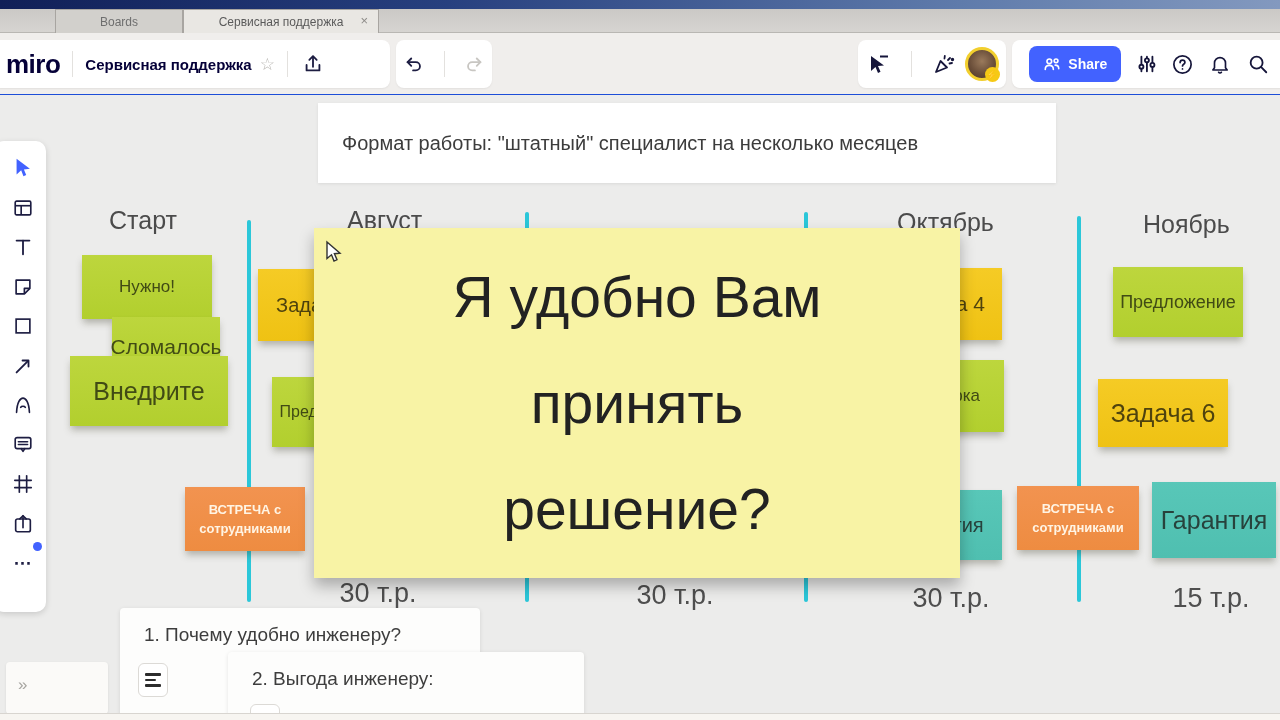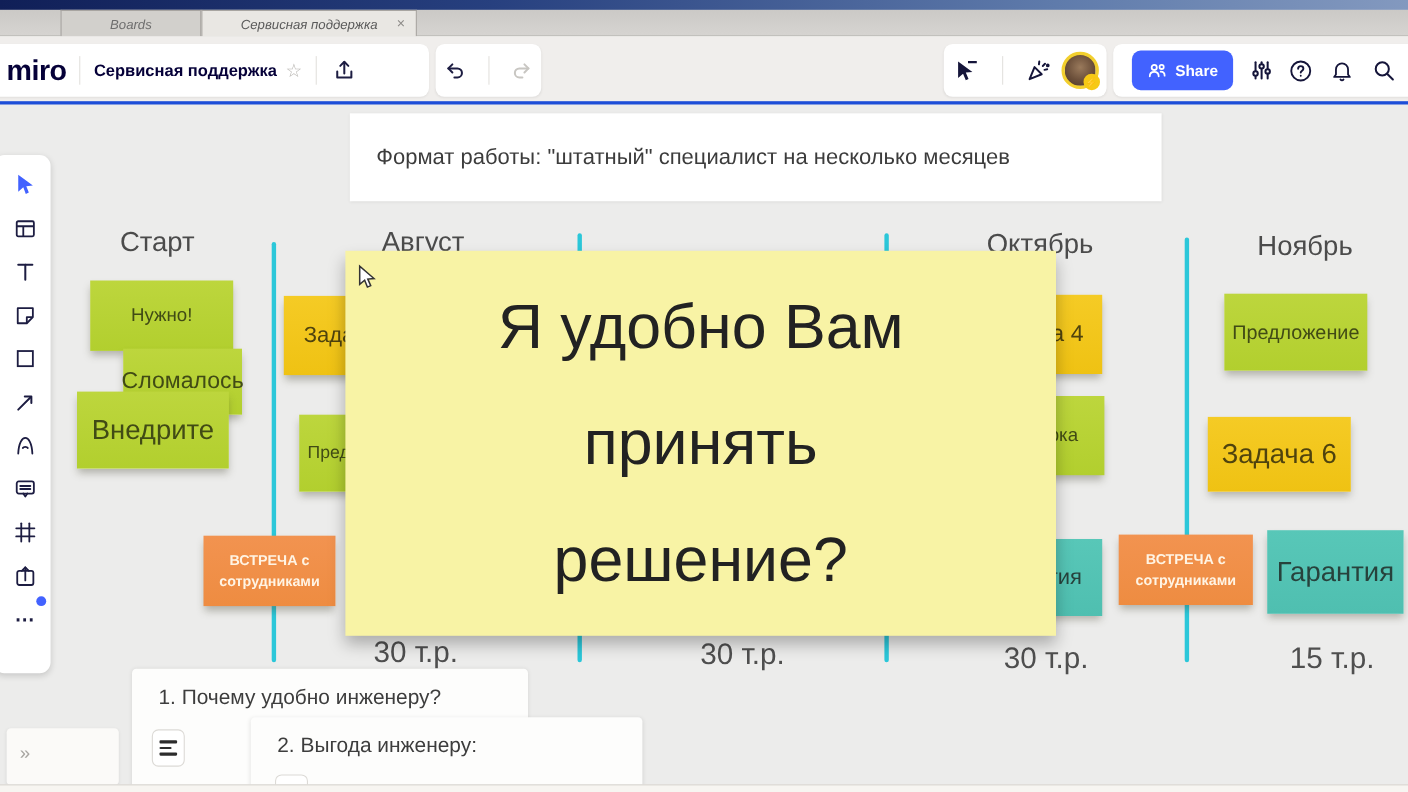--- a/index.html
+++ b/index.html
@@ -6,27 +6,27 @@
   html,body { width:1280px; height:720px; overflow:hidden; }
   body { font-family:"Liberation Sans", sans-serif; background:#ececec; }
   #stage { position:relative; width:1280px; height:720px; background:#ececeb; overflow:hidden; }
 
   
   .top-strip { position:absolute; left:0; top:0; width:1280px; height:9px;
     background:linear-gradient(90deg,#101f57 0%,#27407f 35%,#5f7bab 75%,#8399bf 100%); }
   .tabbar { position:absolute; left:0; top:9px; width:1280px; height:24px;
     background:linear-gradient(180deg,#cbc9c6,#d6d4d1); border-bottom:1px solid #b9b7b3; }
   .btab { position:absolute; top:0; height:24px; display:flex; align-items:center; justify-content:center;
-    font-size:12px; color:#6e6e6e; border:1px solid #a8a5a1; border-bottom:none;font-style:italic; }
+    font-size:12px; color:#6e6e6e; border:1px solid #a8a5a1; border-bottom:none; }
   .btab.inactive { left:55px; width:128px; background:#d2d0cc; }
   .btab.active { left:183px; width:196px; background:#e9e7e3; color:#5a5a5a; }
   .tab-x { position:absolute; right:10px; top:4px; font-size:13px; color:#8d8b88; line-height:1; cursor:default; }
 
   
-  .toolbar { position:absolute; left:0; top:33px; width:1280px; height:62px; background:#f0eeec; border-bottom:3px solid #1d4ed8;padding-left:34px; }
+  .toolbar { position:absolute; left:0; top:33px; width:1280px; height:62px; background:#f0eeec; border-bottom:1px solid #1d4ed8;padding-left:34px; }
   .tcard { position:absolute; top:7px; height:48px; background:#ffffff; border-radius:8px; box-shadow:0 1px 2px rgba(0,0,0,0.06); display:flex; align-items:center; }
   .tcard.c-left   { left:-8px; width:398px; padding-left:14px; }
   .tcard.c-undo   { left:396px; width:96px; justify-content:space-evenly; }
   .tcard.c-right1 { left:858px; width:148px; justify-content:space-evenly; }
   .tcard.c-right2 { left:1012px; width:276px; justify-content:space-evenly; padding:0 6px; }
   .logo { font-size:26px; font-weight:bold; color:#050038; letter-spacing:-0.5px; }
   .vdiv { width:1px; height:26px; background:#e3e1de; margin:0 12px; }
   .btitle { font-size:15px; font-weight:bold; color:#050038; white-space:nowrap; }
   .star { font-size:17px; color:#b9b7b3; margin-left:8px; }
   .ticon { width:26px; height:26px; display:flex; align-items:center; justify-content:center; }
@@ -67,21 +67,21 @@
 
   .note { position:absolute; display:flex; align-items:center; justify-content:center; text-align:center;
     z-index:2; box-shadow:0 5px 7px -1px rgba(70,70,50,0.35); padding:4px; }
   .green  { background:linear-gradient(180deg,#bdd63d,#b2cf2e); color:#414b15; }
   .yellow { background:linear-gradient(180deg,#f5cb25,#efc213); color:#4f430e; }
   .teal   { background:linear-gradient(180deg,#58c7b8,#4fbfb0); color:#27423c; }
   .orange { background:linear-gradient(180deg,#f29350,#ee8c41); color:#fff4e4; }
 
   .n-nuzhno   { left:82px;  top:255px; width:130px; height:64px; font-size:17px; }
   .n-slomalos { left:112px; top:317px; width:108px; height:60px; font-size:21px; z-index:3; }
-  .n-vnedrite { left:70px;  top:356px; width:138px; height:70px; font-size:25px; z-index:4; }
+  .n-vnedrite { left:70px;  top:356px; width:158px; height:70px; font-size:25px; z-index:4; }
   .n-zad1     { left:258px; top:269px; width:120px; height:72px; font-size:20px; }
   .n-pred1    { left:272px; top:377px; width:118px; height:70px; font-size:16px; }
   .n-vstr1    { left:185px; top:487px; width:120px; height:64px; font-size:13px; font-weight:600; line-height:1.5; z-index:2; }
   .n-zad4     { left:880px; top:268px; width:122px; height:72px; font-size:21px; }
   .n-prov     { left:880px; top:360px; width:124px; height:72px; font-size:17px; }
   .n-gar1     { left:880px; top:490px; width:122px; height:70px; font-size:20px; }
   .n-vstr2    { left:1017px; top:486px; width:122px; height:64px; font-size:13px; font-weight:600; line-height:1.5; z-index:2; }
   .n-gar2     { left:1152px; top:482px; width:124px; height:76px; font-size:25px; z-index:2; }
   .n-pred2    { left:1113px; top:267px; width:130px; height:70px; font-size:18px; }
   .n-zad6     { left:1098px; top:379px; width:130px; height:68px; font-size:25px; }

